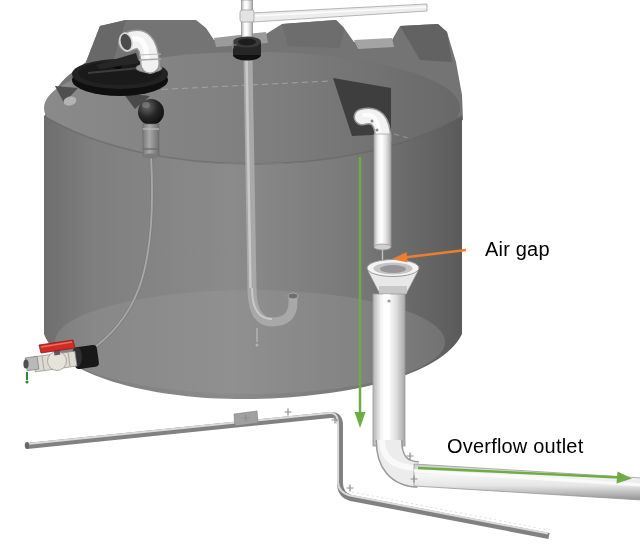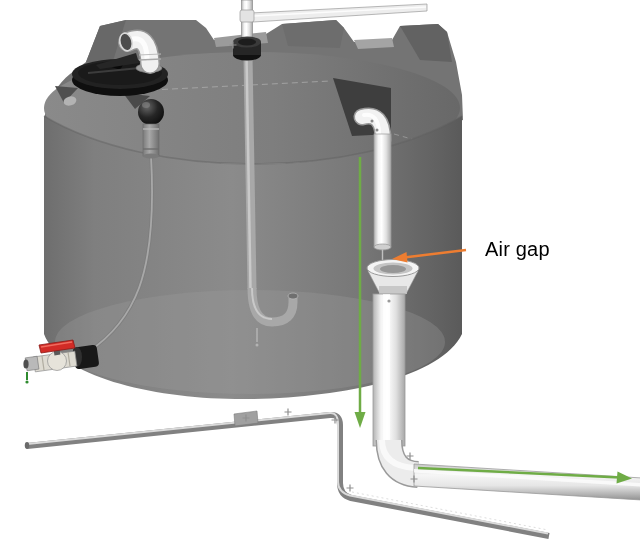--- a/index.html
+++ b/index.html
@@ -208,14 +208,15 @@
     <line x1="360" y1="157" x2="360" y2="414" stroke="#6FAC46" stroke-width="2.5"></line>
     <polygon points="360,428 354.5,412 365.5,412" fill="#6FAC46"></polygon>
     <line x1="418" y1="468" x2="620" y2="477.5" stroke="#6FAC46" stroke-width="2.5"></line>
     <polygon points="632,478.5 616.5,483.5 617.5,471.5" fill="#6FAC46"></polygon>
     <line x1="466" y1="250" x2="404" y2="257.5" stroke="#ED7D31" stroke-width="2.5"></line>
     <polygon points="392,259 406.5,252 407.5,262.5" fill="#ED7D31"></polygon>
   </g>
 </svg>
 
 <div class="callout airgap">Air gap</div>
+<div class="callout overflow">Overflow outlet</div>
 
 </div>
 
 </body></html>

